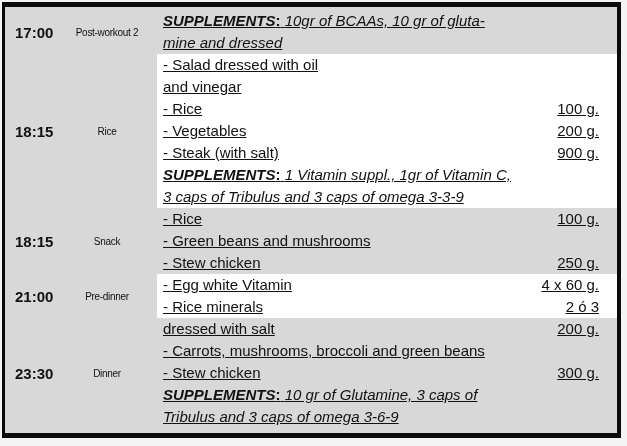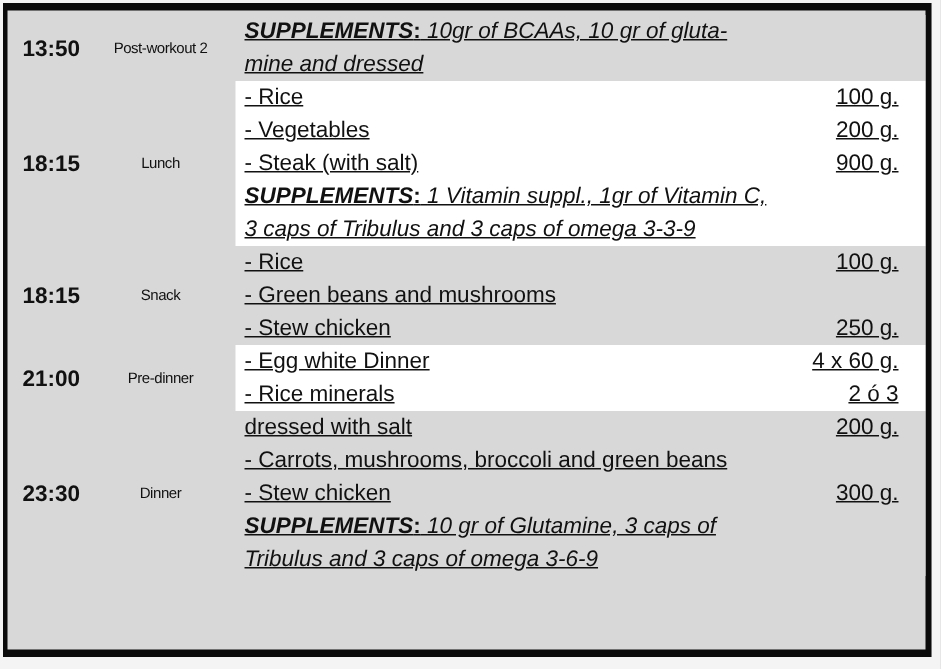--- a/index.html
+++ b/index.html
@@ -53,41 +53,48 @@
   .supp-label{font-weight:bold;}
   .supp-sep{font-weight:bold;font-style:normal;}
 </style>
 </head>
 <body>
 
 <div class="meal-table">
 
   <div class="section shaded">
     <div class="cell-time">
-      <span>13:50</span>
+      <span>17:00</span>
     </div>
     <div class="cell-meal">
       <span>Post-workout 2</span>
     </div>
     <div class="cell-content">
       <div class="row supp">
         <div class="line"><span class="supp-label">SUPPLEMENTS</span><span class="supp-sep">:</span> <span>10gr of BCAAs, 10 gr of gluta-</span></div>
         <div class="line">mine and dressed</div>
       </div>
     </div>
   </div>
 
   <div class="section">
     <div class="cell-time">
       <span>18:15</span>
     </div>
     <div class="cell-meal">
-      <span>Lunch</span>
+      <span>Rice</span>
     </div>
     <div class="cell-content">
+      <div class="row item">
+        <div class="lines">
+          <div class="line">- Salad dressed with oil</div>
+          <div class="line">and vinegar</div>
+        </div>
+        <div class="amount"></div>
+      </div>
       <div class="row item">
         <div class="lines">
           <div class="line">- Rice</div>
         </div>
         <div class="amount">100 g.</div>
       </div>
       <div class="row item">
         <div class="lines">
           <div class="line">- Vegetables</div>
         </div>
@@ -138,21 +145,21 @@
   <div class="section">
     <div class="cell-time">
       <span>21:00</span>
     </div>
     <div class="cell-meal">
       <span>Pre-dinner</span>
     </div>
     <div class="cell-content">
       <div class="row item">
         <div class="lines">
-          <div class="line">- Egg white Dinner</div>
+          <div class="line">- Egg white Vitamin</div>
         </div>
         <div class="amount">4 x 60 g.</div>
       </div>
       <div class="row item">
         <div class="lines">
           <div class="line">- Rice minerals</div>
         </div>
         <div class="amount">2 ó 3</div>
       </div>
     </div>

